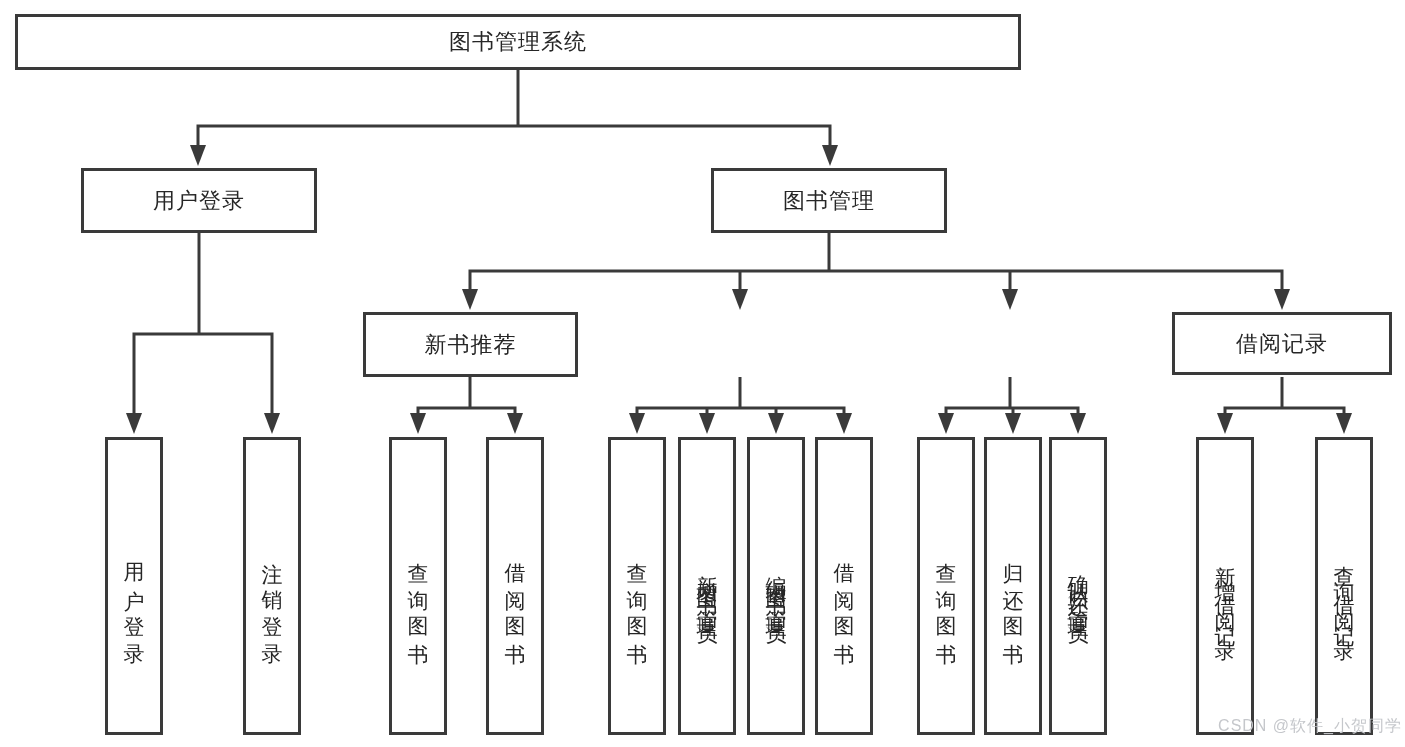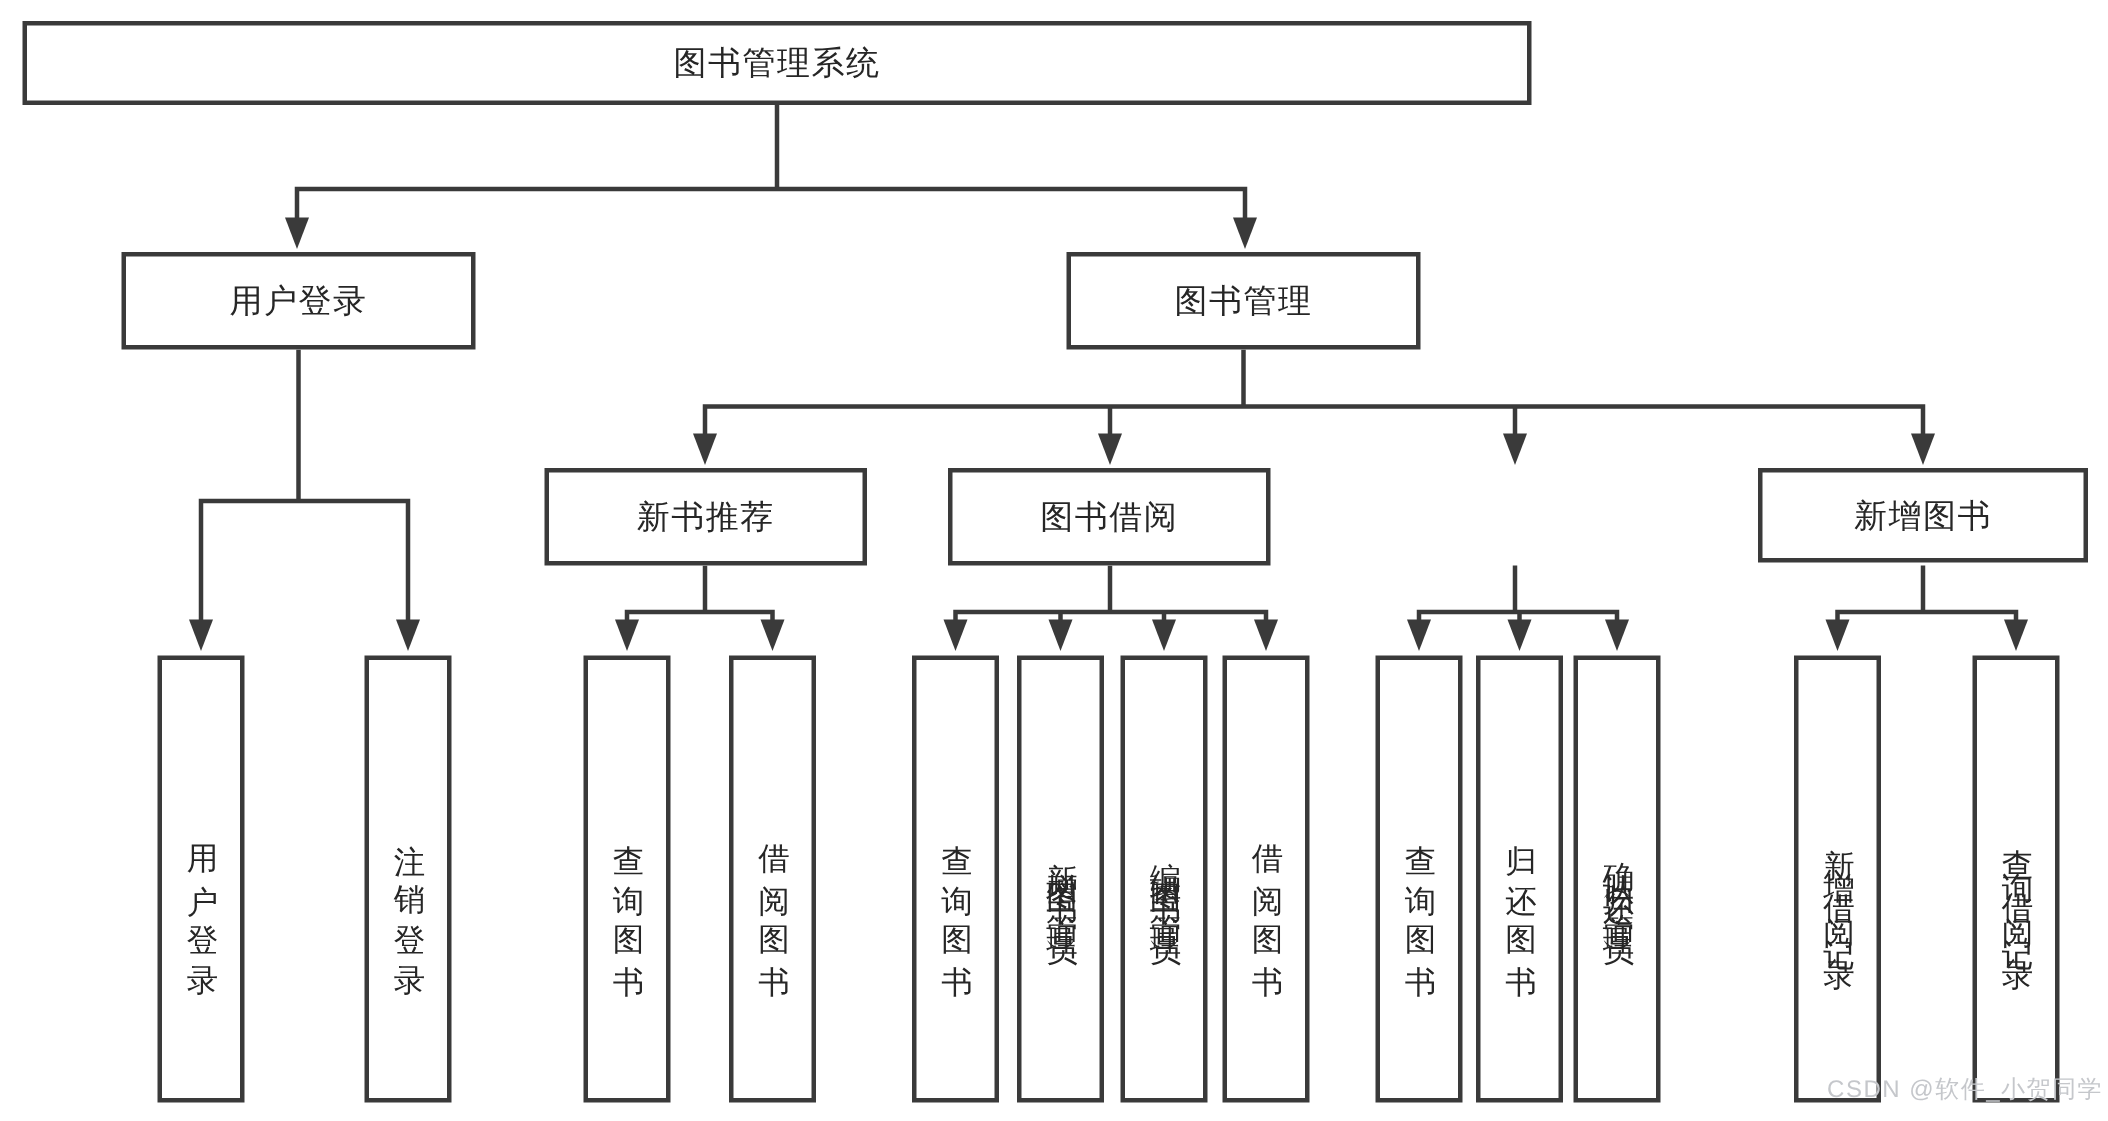--- a/index.html
+++ b/index.html
@@ -14,20 +14,21 @@
   .box {
     position: absolute;
     box-sizing: border-box;
     border: 3px solid #3a3a3a;
     background: #ffffff;
     color: #262626;
     display: flex;
     align-items: center;
     justify-content: center;
     z-index: 2;
+    font-family: Liberation Serif, serif;
   }
   .hbox { font-size: 22px; letter-spacing: 1px; }
   .vbox {
     writing-mode: vertical-rl;
     text-orientation: mixed;
     font-size: 21px;
   }
   .vbox span { letter-spacing: var(--ls); padding-top: var(--ls); }
   .ls4 { --ls: 27px; }
   .ls6 { --ls: 15px; }
@@ -122,25 +123,22 @@
   <div class="box hbox n-login">
     <span>用户登录</span>
   </div>
   <div class="box hbox n-rec">
     <span>新书推荐</span>
   </div>
 
   <div class="box hbox n-mgmt">
     <span>图书管理</span>
   </div>
-  <div class="box hbox n-bor">
-    <span>图书借阅</span>
-  </div>
   <div class="box hbox n-log">
-    <span>新增图书</span>
+    <span>借阅记录</span>
   </div>
 
   <div class="box vbox leaf lf-a">
     <span class="ls4">用户登录</span>
   </div>
   <div class="box vbox leaf lf-b">
     <span class="ls4">注销登录</span>
   </div>
 
   <div class="box vbox leaf lf-c">

